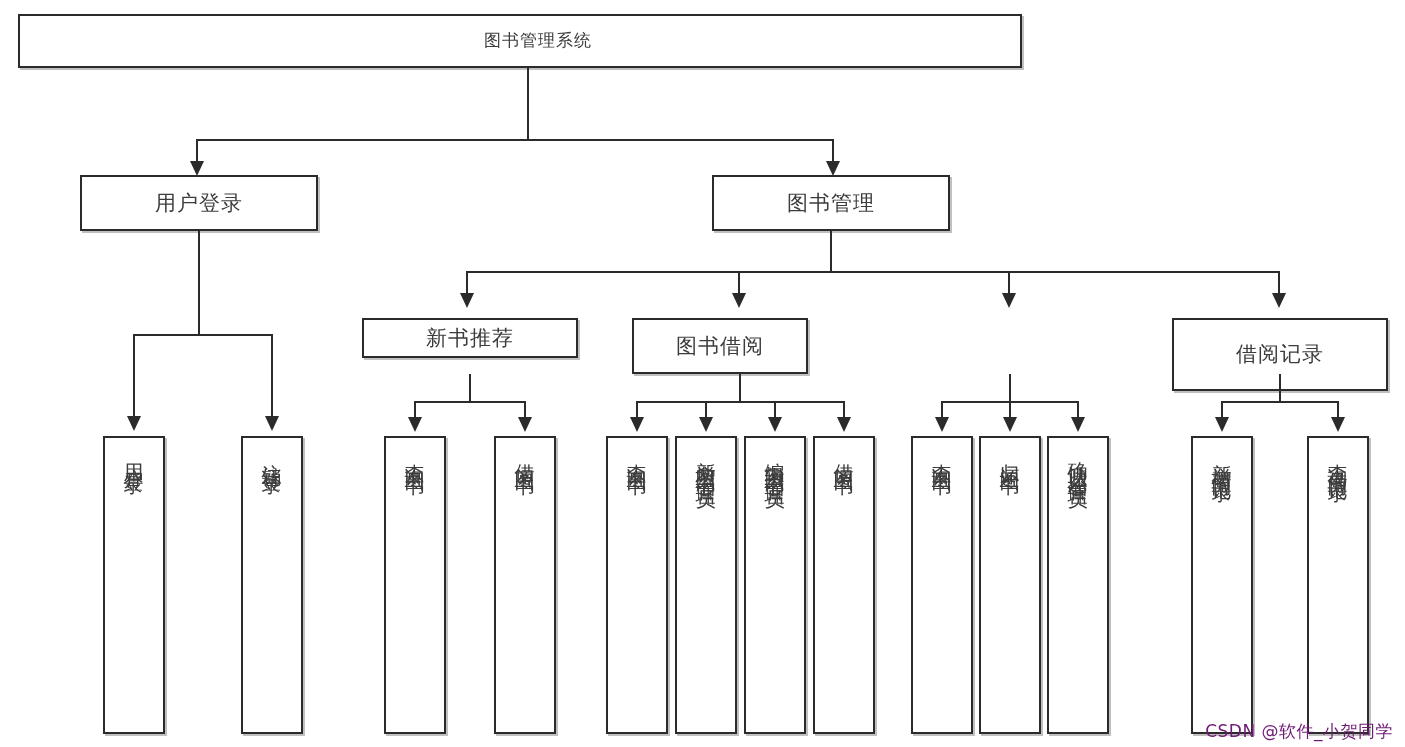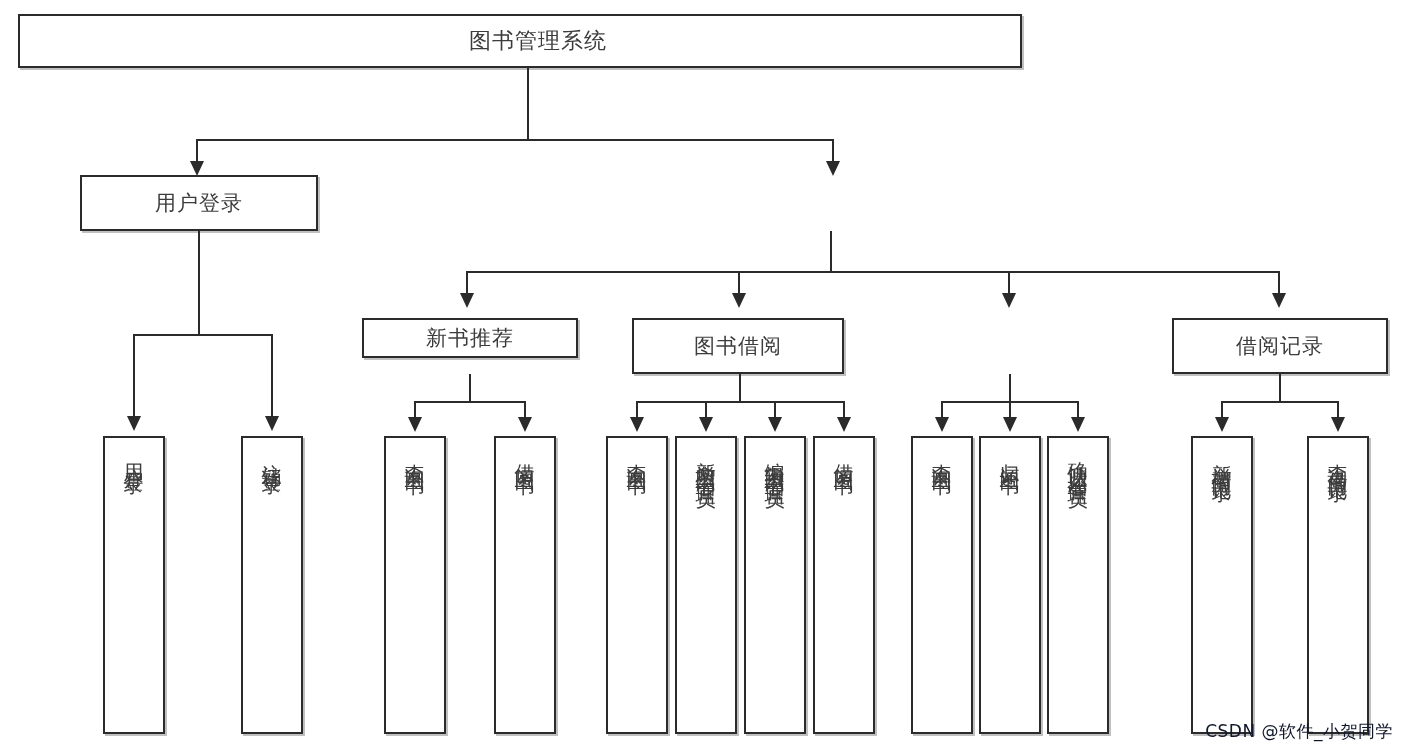--- a/index.html
+++ b/index.html
@@ -38,21 +38,21 @@
     line-height: 1.25;
     letter-spacing: 1px;
     color: #3c3c3c;
   }
   
   .node.horiz .label {
     font-size: 21px;
     white-space: nowrap;
   }
   .node.root .label {
-    font-size: 22px;
+    font-size: 17px;
     margin-left: 36px;
   }
   
   .node.vert {
     align-items: flex-start;
     justify-content: center;
     padding-top: 6px;
   }
   .node.vert .label {
     writing-mode: vertical-rl;
@@ -81,21 +81,21 @@
     border-right: 7px solid transparent;
     border-top: 15px solid #2b2b2b;
   }
 
   
   #watermark {
     position: absolute;
     right: 12px;
     bottom: 4px;
     font-size: 17px;
-    color: #0f172a;
+    color: #701a75;
     white-space: nowrap;
     letter-spacing: 0.5px;
     pointer-events: none;
   }
 </style>
 </head>
 <body>
 
 <div id="canvas">
 
@@ -107,20 +107,23 @@
 
   <div class="line h" style="left:196px; top:139px; width:638px;"></div>
 
   <div class="line v" style="left:196px; top:139px; height:24px;"></div>
   <div class="arrow" style="left:190px; top:161px;"></div>
   <div class="line v" style="left:832px; top:139px; height:24px;"></div>
   <div class="arrow" style="left:826px; top:161px;"></div>
 
   <div class="node horiz shadowed" style="left:80px; top:175px; width:238px; height:56px;">
     <span class="label">用户登录</span>
+  </div>
+  <div class="node horiz shadowed" style="left:712px; top:175px; width:238px; height:56px;">
+    <span class="label">图书管理</span>
   </div>
 
   <div class="line v" style="left:198px; top:231px; height:104px;"></div>
   <div class="line h" style="left:133px; top:334px; width:140px;"></div>
   <div class="line v" style="left:133px; top:334px; height:84px;"></div>
   <div class="arrow" style="left:127px; top:416px;"></div>
   <div class="line v" style="left:271px; top:334px; height:84px;"></div>
   <div class="arrow" style="left:265px; top:416px;"></div>
 
   <div class="line v" style="left:830px; top:231px; height:42px;"></div>
@@ -130,24 +133,24 @@
   <div class="line v" style="left:738px; top:271px; height:24px;"></div>
   <div class="arrow" style="left:732px; top:293px;"></div>
   <div class="line v" style="left:1008px; top:271px; height:24px;"></div>
   <div class="arrow" style="left:1002px; top:293px;"></div>
   <div class="line v" style="left:1278px; top:271px; height:24px;"></div>
   <div class="arrow" style="left:1272px; top:293px;"></div>
 
   <div class="node horiz shadowed" style="left:362px; top:318px; width:216px; height:40px;">
     <span class="label">新书推荐</span>
   </div>
-  <div class="node horiz shadowed" style="left:632px; top:318px; width:212px; height:56px;">
+  <div class="node horiz shadowed" style="left:632px; top:318px; width:176px; height:56px;">
     <span class="label">图书借阅</span>
   </div>
-  <div class="node horiz shadowed" style="left:1172px; top:318px; width:216px; height:56px;">
+  <div class="node horiz shadowed" style="left:1172px; top:318px; width:216px; height:73px;">
     <span class="label">借阅记录</span>
   </div>
 
   <div class="line v" style="left:469px; top:374px; height:28px;"></div>
   <div class="line h" style="left:414px; top:401px; width:112px;"></div>
   <div class="line v" style="left:414px; top:401px; height:18px;"></div>
   <div class="arrow" style="left:408px; top:417px;"></div>
   <div class="line v" style="left:524px; top:401px; height:18px;"></div>
   <div class="arrow" style="left:518px; top:417px;"></div>
 

